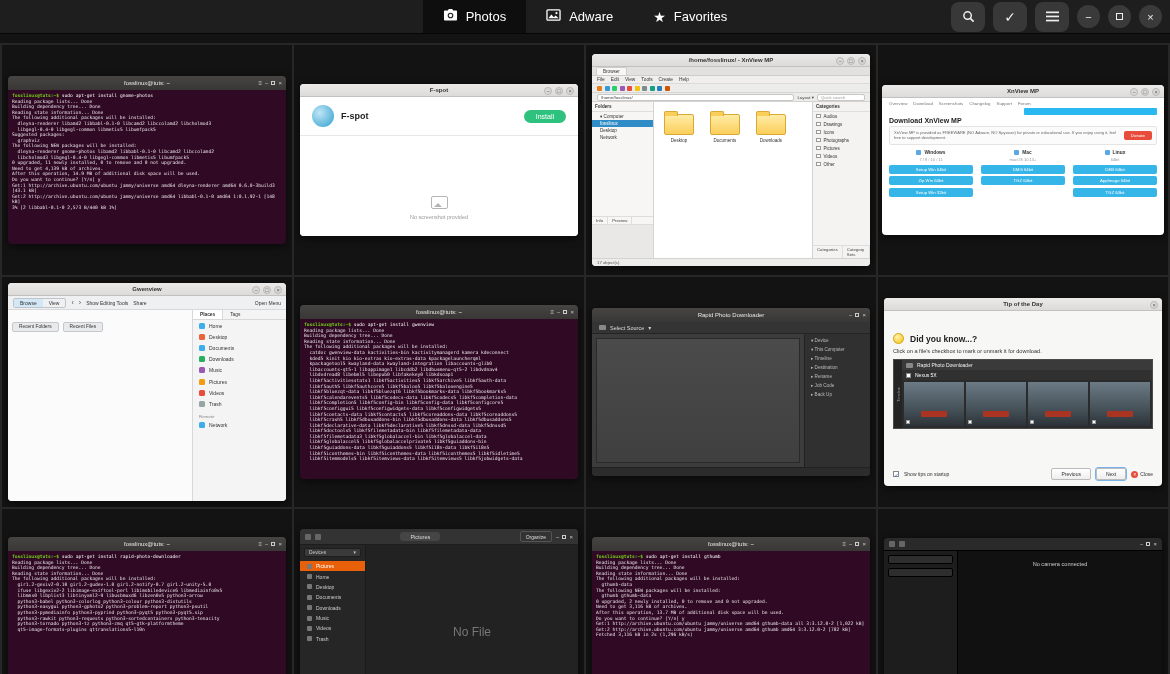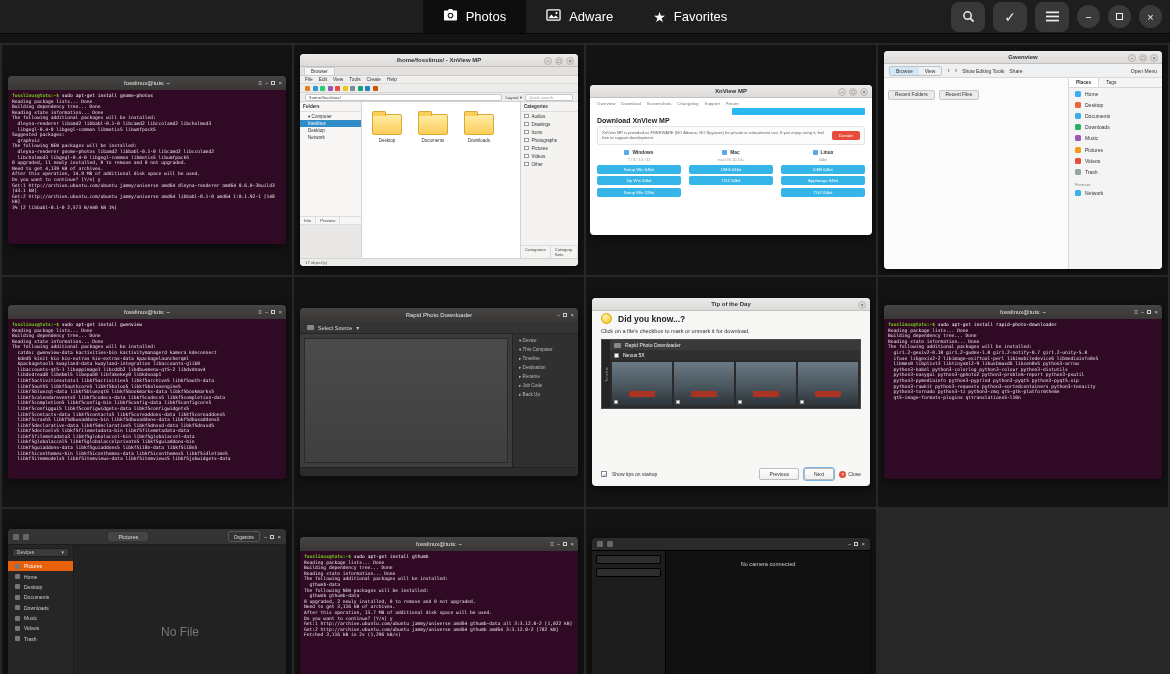--- a/index.html
+++ b/index.html
@@ -122,21 +122,21 @@
 .rpd-src{height:12px;display:flex;align-items:center;gap:4px;padding:0 7px;color:#ddd;font-size:5.5px;background:#343434;border-bottom:1px solid #242424;flex:0 0 auto}
 .rpd-cam{width:7px;height:5px;background:#888;border-radius:1px}
 .rpd-body{flex:1;display:flex;min-height:0}
 .rpd-main{flex:1;background:linear-gradient(#4b4b4b,#3f3f3f);margin:4px;border:1px solid #2a2a2a}
 .rpd-side{width:66px;background:#303030;border-left:1px solid #222;padding:2px 0}
 .rpd-row{font-size:4.6px;color:#bbb;padding:2px 6px;display:flex;gap:3px;align-items:center}
 .rpd-status{height:9px;background:#2c2c2c;border-top:1px solid #222;flex:0 0 auto}
 
 
 .tip{height:188px;background:#f7f7f6}
-.tip-head{display:flex;gap:6px;align-items:center;padding:2px 9px 2px}
+.tip-head{display:flex;gap:6px;align-items:center;padding:22px 9px 2px}
 .bulb{width:11px;height:11px;border-radius:50%;background:radial-gradient(circle at 35% 30%,#fff3b0,#f6c211);border:1px solid #d8a200;flex:0 0 auto}
 .tip-h{font-size:8.5px;font-weight:bold;color:#222}
 .tip-p{font-size:5.6px;color:#333;padding:2px 9px 5px}
 .tip-shot{margin:0 9px;background:#2b2b2b;border:1px solid #4a4a4a;display:flex}
 .tip-rail{width:8px;background:#242424;display:flex;align-items:center;justify-content:center}
 .tip-rail span{writing-mode:vertical-rl;transform:rotate(180deg);font-size:4px;color:#999}
 .tip-shot-in{flex:1;display:flex;flex-direction:column}
 .tip-shot-bar{display:flex;align-items:center;gap:4px;color:#eee;font-size:5px;padding:2px 4px;background:#3a3a3a}
 .tip-dev{color:#fff;font-size:5px;padding:2px 4px;display:flex;gap:4px;align-items:center;background:#303030}
 .tip-chk{width:5px;height:5px;border:1px solid #888;background:#fff;flex:0 0 auto}
@@ -258,20 +258,41 @@
 0 upgraded, 11 newly installed, 0 to remove and 0 not upgraded.
 Need to get 4,139 kB of archives.
 After this operation, 14.9 MB of additional disk space will be used.
 Do you want to continue? [Y/n] y
 Get:1 http://archive.ubuntu.com/ubuntu jammy/universe amd64 dleyna-renderer amd64 0.6.0-3build3 [43.1 kB]
 Get:2 http://archive.ubuntu.com/ubuntu jammy/universe amd64 libbabl-0.1-0 amd64 1:0.1.92-1 [148 kB]
 3% [2 libbabl-0.1-0 2,573 B/440 kB 1%]</span></div>
     </div>
   </div>
 
+  <div class="cell">
+    <div class="lw" style="height:152px">
+      <div class="lw-bar">
+        <span class="lw-title">F-spot</span>
+        <span class="ctrls lw-ctrls">
+            <i class="cbtn">−</i>
+            <i class="cbtn">□</i>
+            <i class="cbtn">×</i>
+          </span>
+      </div>
+      <div class="fs-head">
+        <i class="fs-logo"></i>
+        <span class="fs-name">F-spot</span>
+        <span class="fs-install">Install</span>
+      </div>
+      <div class="fs-body">
+        <i class="fs-ph-icon"></i>
+        <span class="fs-ph-text">No screenshot provided</span>
+      </div>
+    </div>
+  </div>
 
   <div class="cell">
     <div class="lw xn">
       <div class="lw-bar">
         <span class="lw-title">/home/fosslinux/ - XnView MP</span>
         <span class="ctrls lw-ctrls">
             <i class="cbtn">−</i>
             <i class="cbtn">□</i>
             <i class="cbtn">×</i>
           </span>

